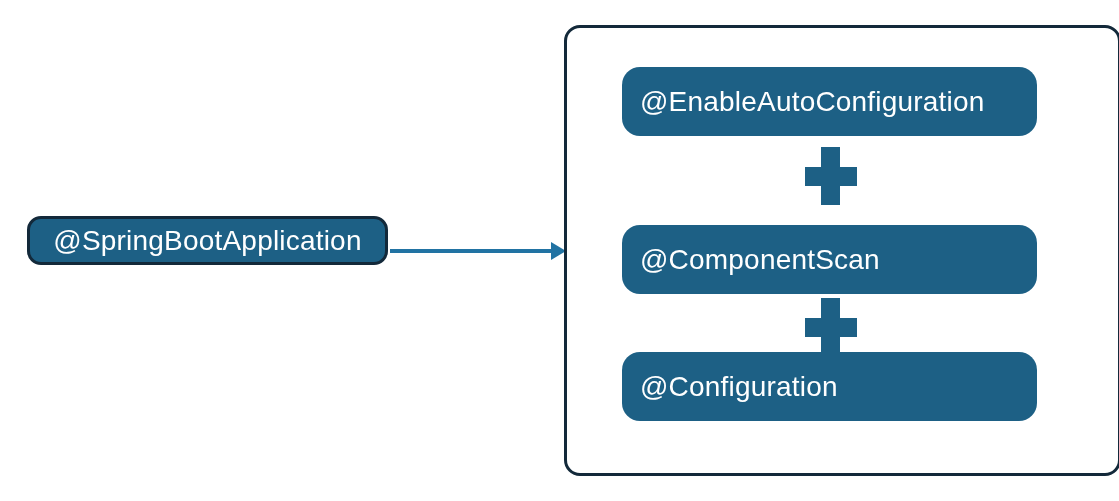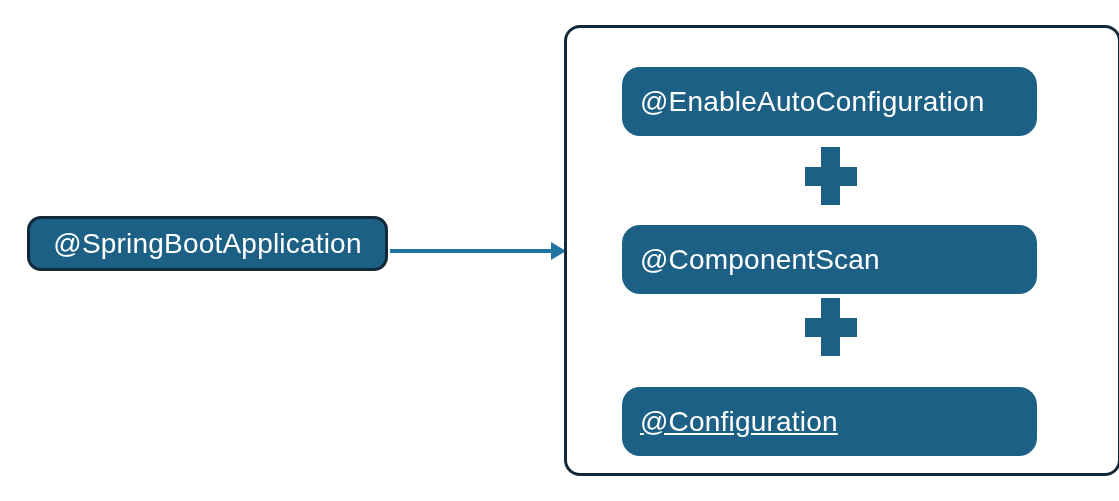--- a/index.html
+++ b/index.html
@@ -15,21 +15,21 @@
     width:1119px;height:501px;
     background:var(--canvas-bg);
     font-family:"Liberation Sans", sans-serif;
     overflow:hidden;
   }
   .canvas{position:relative;width:1119px;height:501px;background:var(--canvas-bg);}
 
   
   .source-box{
     position:absolute;left:27px;top:216px;
-    width:361px;height:55px;box-sizing:border-box;
+    width:361px;height:49px;box-sizing:border-box;
     background:var(--box-fill);
     border:3px solid var(--outline);
     border-radius:14px;
     display:flex;align-items:center;justify-content:center;
     color:var(--text-on-fill);font-size:28px;letter-spacing:0.2px;
     white-space:nowrap;
   }
 
   
   .arrow-line{
@@ -59,21 +59,21 @@
     width:415px;height:69px;box-sizing:border-box;
     background:var(--box-fill);
     border-radius:18px;
     display:flex;align-items:center;justify-content:flex-start;
     padding-left:18px;
     color:var(--text-on-fill);font-size:28px;letter-spacing:0.2px;
     white-space:nowrap;
   }
   .inner-box.pos-1{top:39px;}
   .inner-box.pos-2{top:189px;margin-top:8px;}
-  .inner-box.pos-3{top:359px;text-decoration:underline;}
+  .inner-box.pos-3{top:324px;}
 
   
   .plus{
     position:absolute;left:238px;
     width:52px;height:58px;
   }
   .plus.pos-1{top:119px;}
   .plus.pos-2{top:270px;}
   .plus::before{
     content:"";position:absolute;left:0;top:20px;

